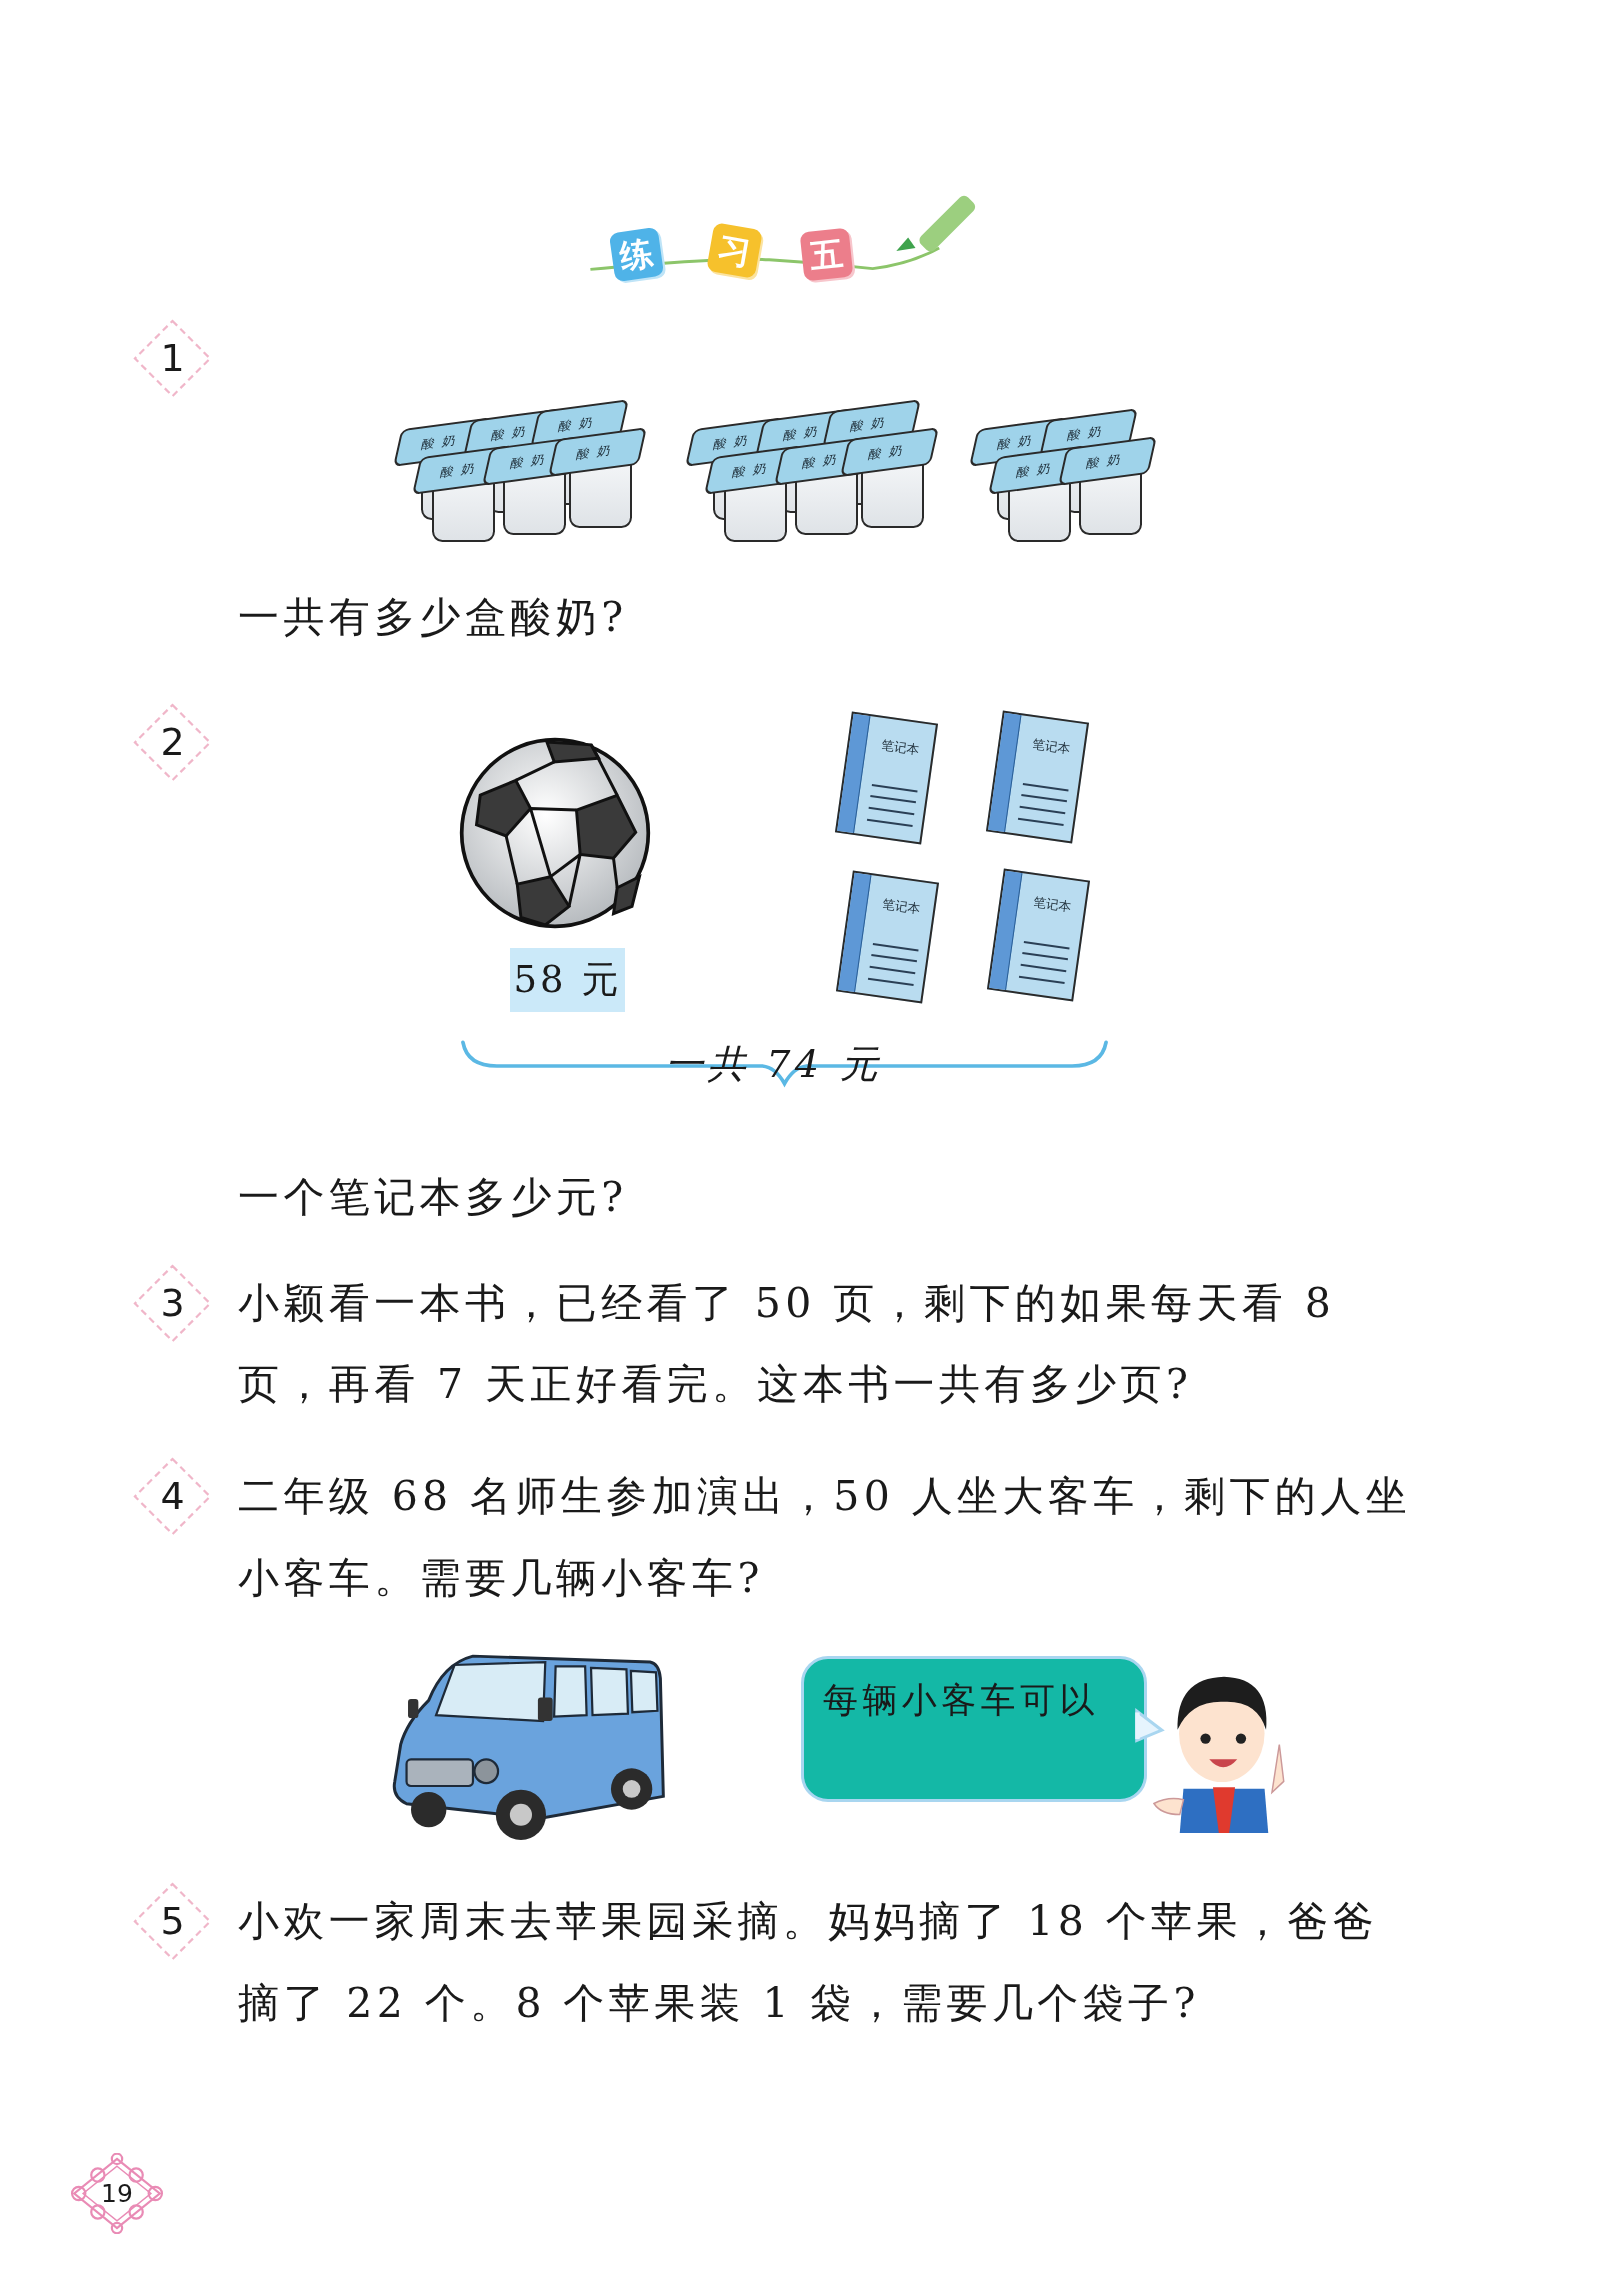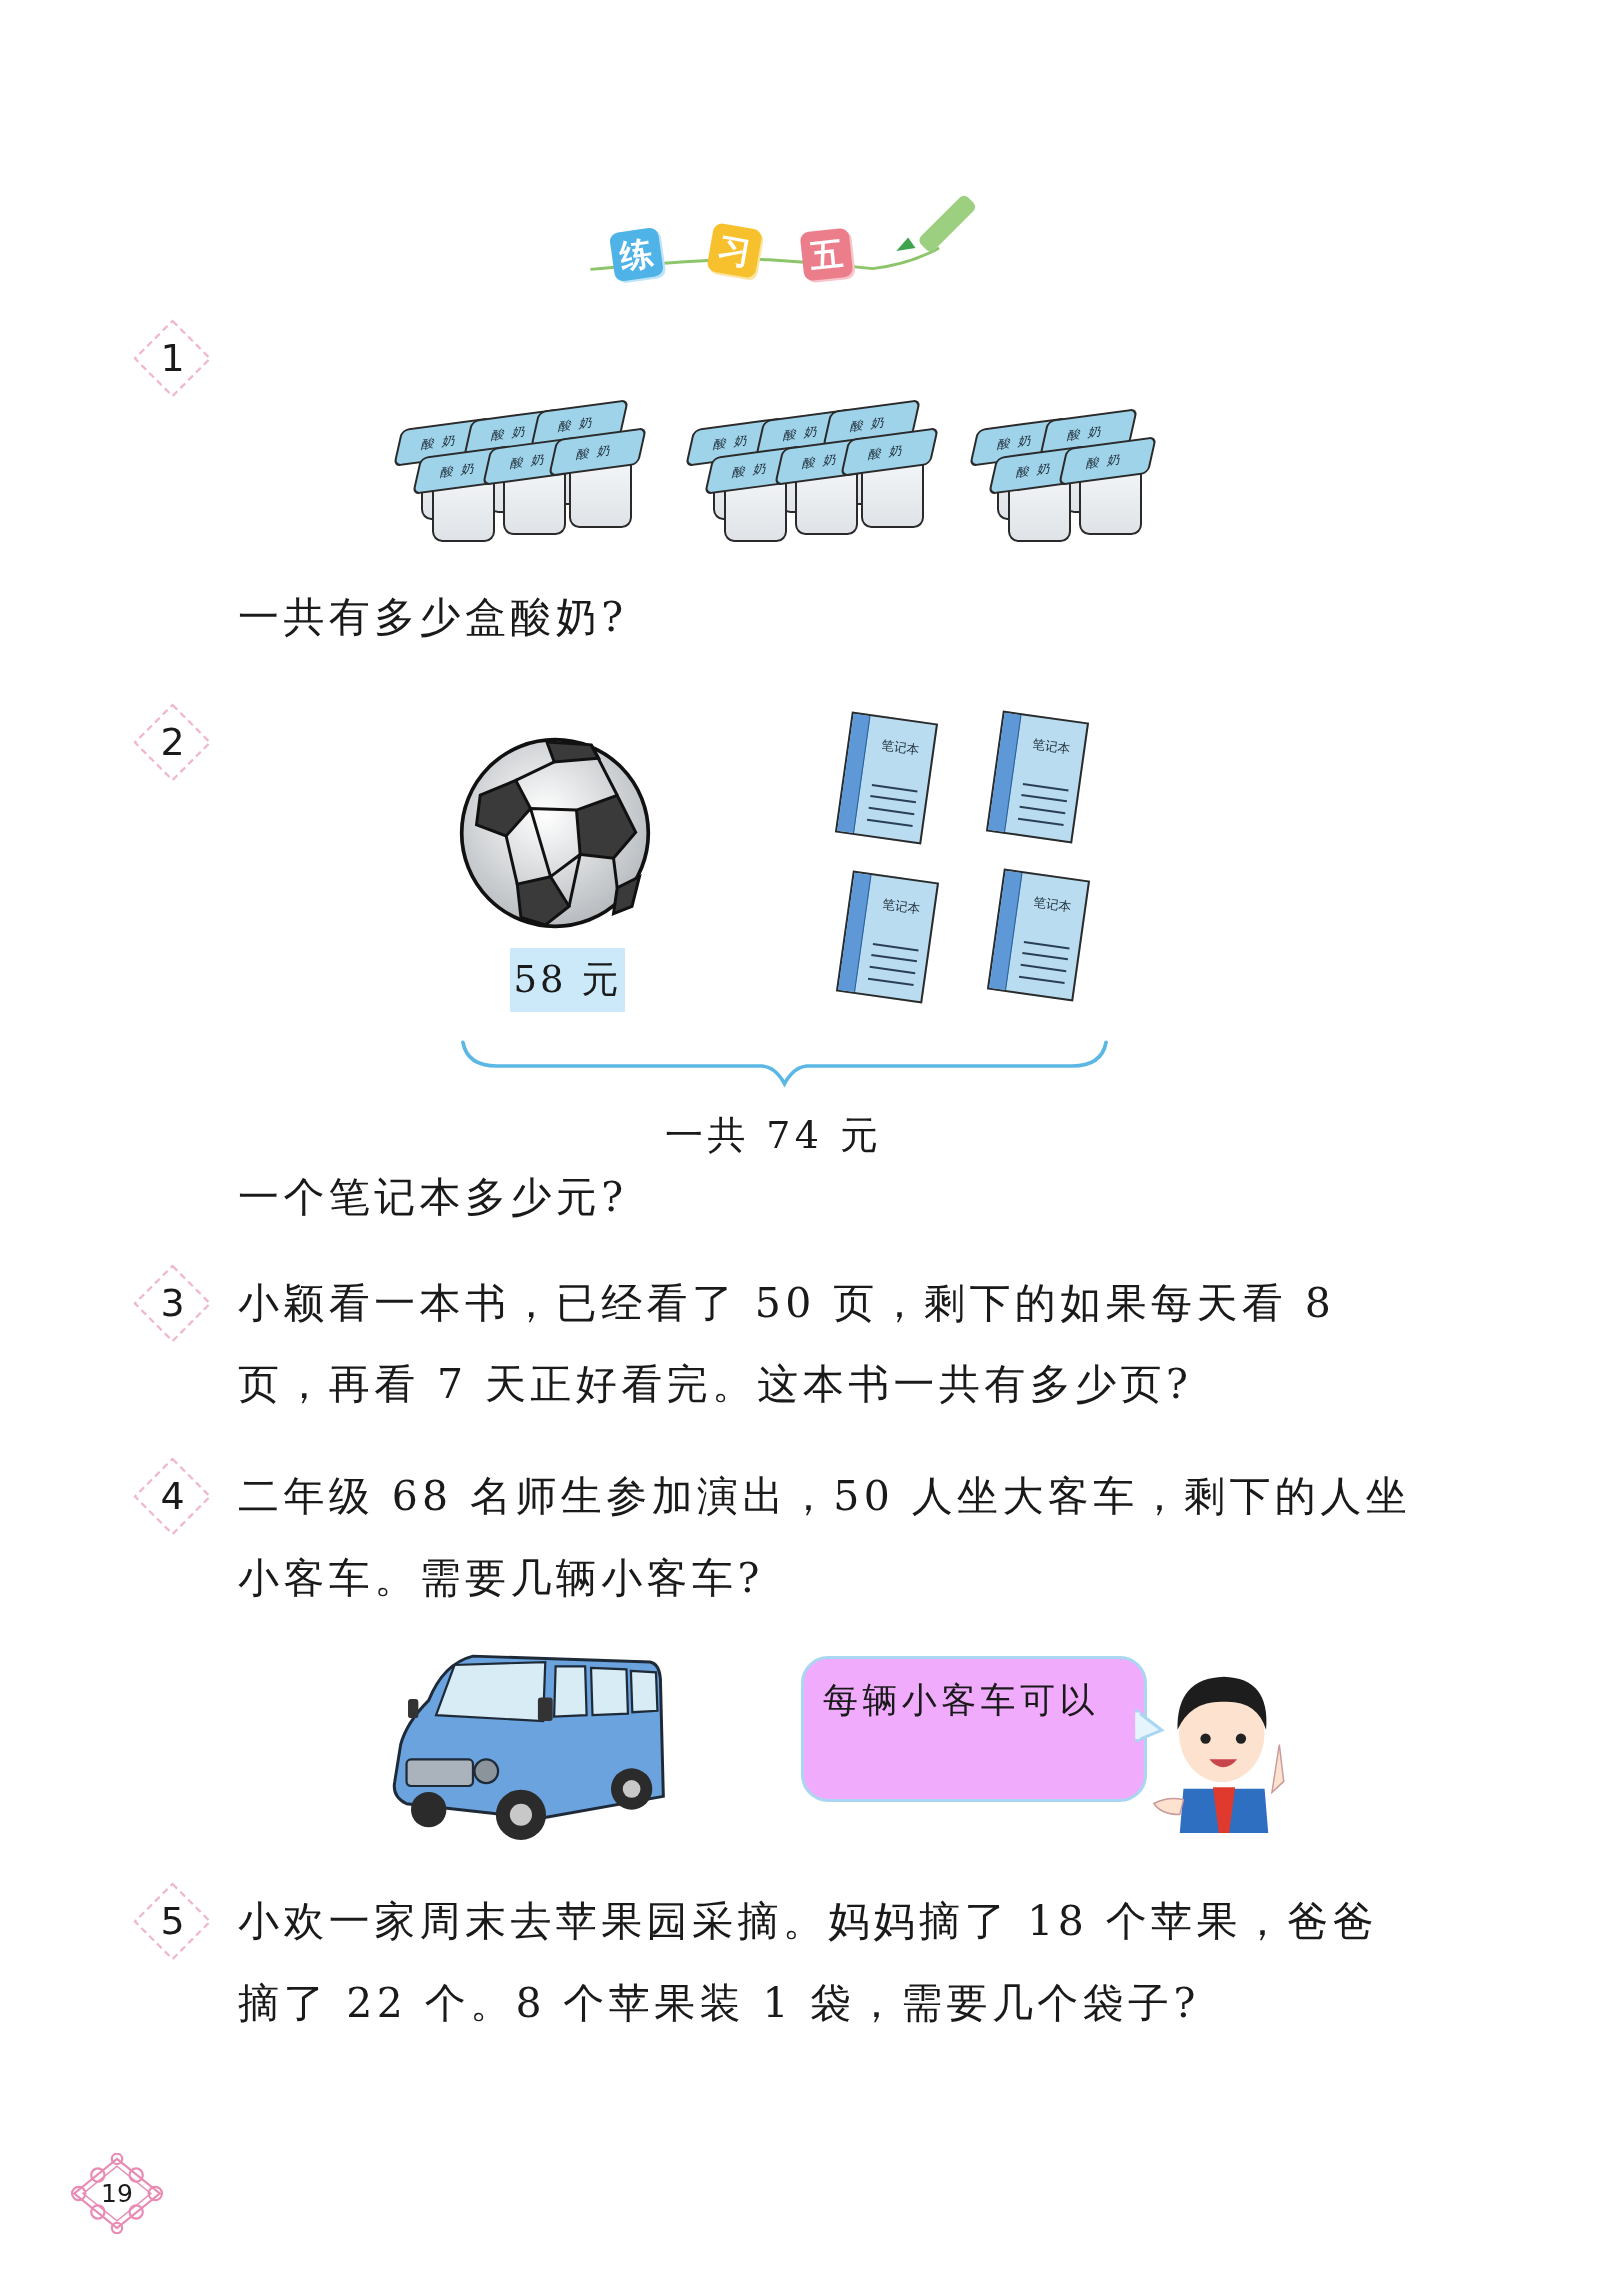--- a/index.html
+++ b/index.html
@@ -42,27 +42,27 @@
 
   
   .notebook { position:absolute; width:83px; height:118px; background:#b9dcf0; border:2.2px solid #2a2a2a;
               transform:rotate(8deg); }
   .notebook .spine { position:absolute; left:0; top:0; width:16.3px; height:100%; background:#5e98d6; border-right:1.5px solid #2a5e95; }
   .notebook .nt { position:absolute; left:22px; top:19px; width:58px; text-align:center;
                   font-family:"DejaVu Sans","Liberation Sans",sans-serif; font-size:12.6px; color:#1f2f3a; }
   .notebook .ln { position:absolute; left:28px; width:46px; height:1.5px; background:#2a3f55; }
 
   .brace { left:452px; top:1035px; }
-  .total-label { left:665px; top:1106px; font-size:38px; line-height:59px; letter-spacing:4.4px; }
+  .total-label { left:665px; top:1035px; font-size:38px; line-height:59px; letter-spacing:4.4px;font-style:italic; }
 
   
   .bus { left:384px; top:1634px; width:296px; height:214px; }
 
   
-  .bubble { left:801px; top:1656px; width:340px; height:140px; background:#f0abfc;
+  .bubble { left:801px; top:1656px; width:340px; height:140px; background:#14b8a6;
             border:3px solid #a9d6f0; border-radius:27px; }
   .bubble-tail { left:1135px; top:1708px; }
   .bubble-text { position:absolute; left:19px; top:13.3px; font-size:35px; line-height:56px; letter-spacing:4.4px; white-space:nowrap; }
 
   .boy { left:1139px; top:1656px; width:170px; height:177px; }
 
   
   .pageno { left:68px; top:2153px; width:98px; height:81px; }
   .pageno span { position:absolute; left:0; top:0; width:98px; height:81px; line-height:81px;
                  text-align:center; font-family:"DejaVu Sans","Liberation Sans",sans-serif; font-size:25px; color:#1a1a1a; }

